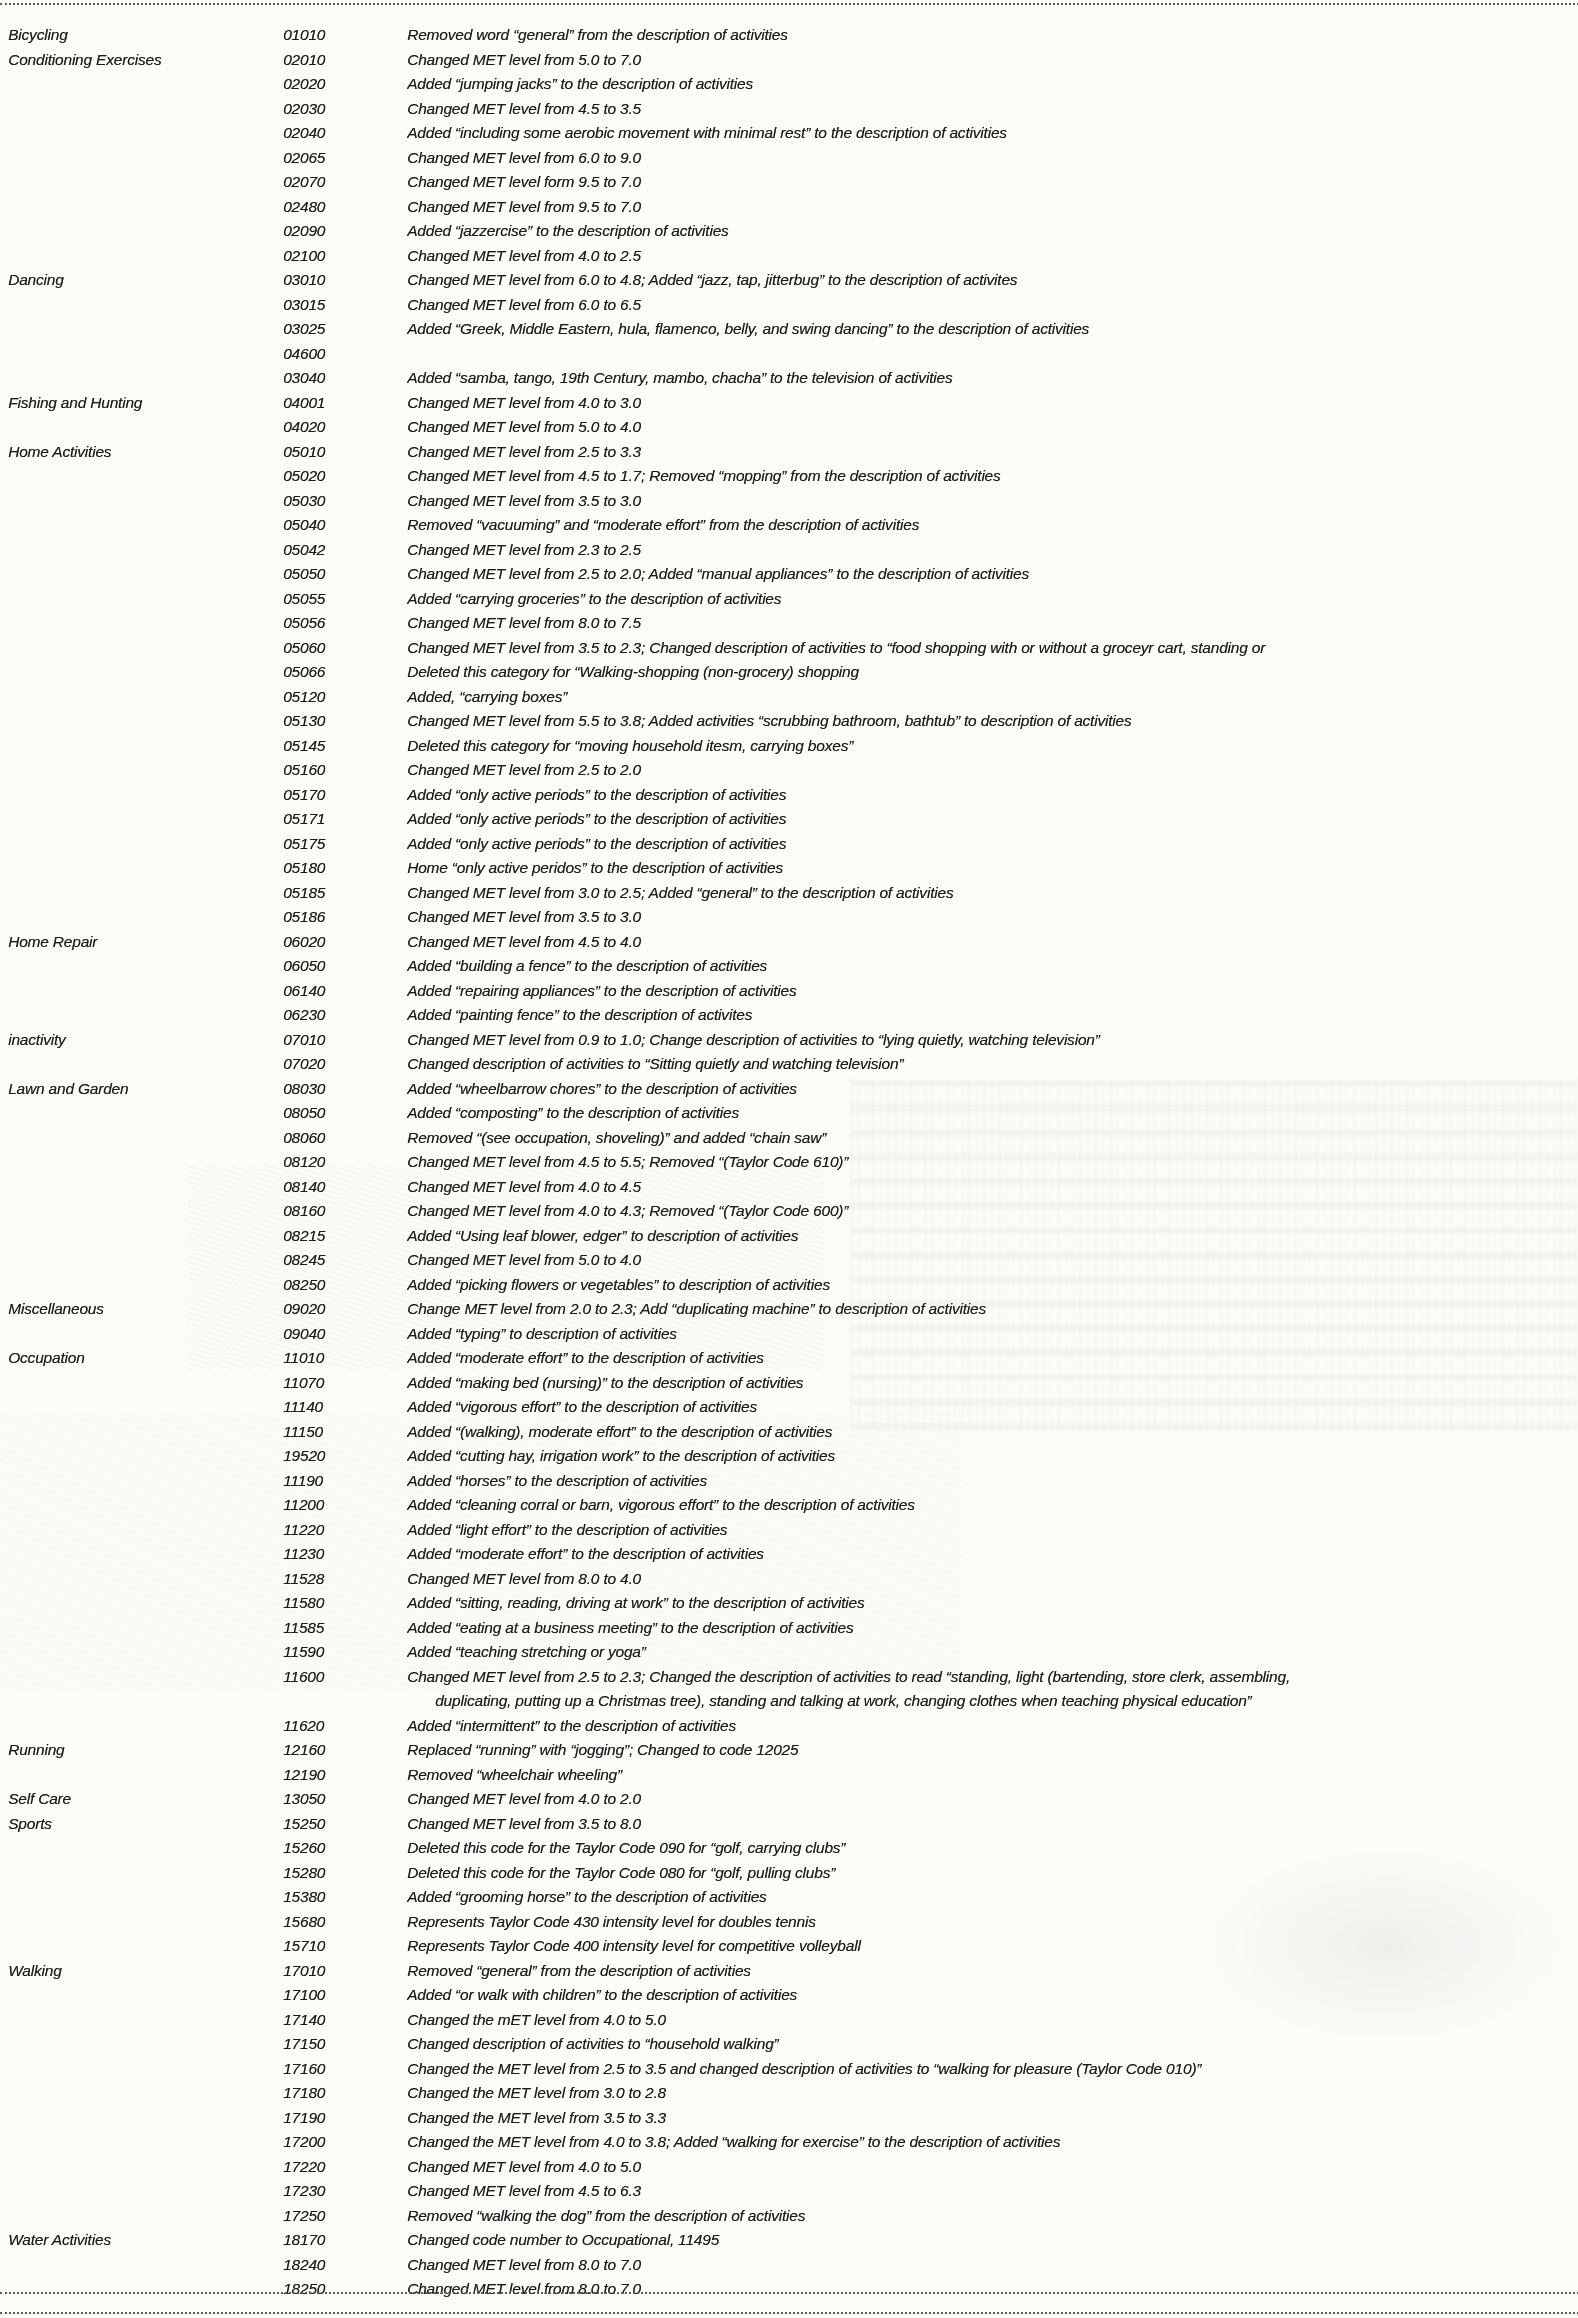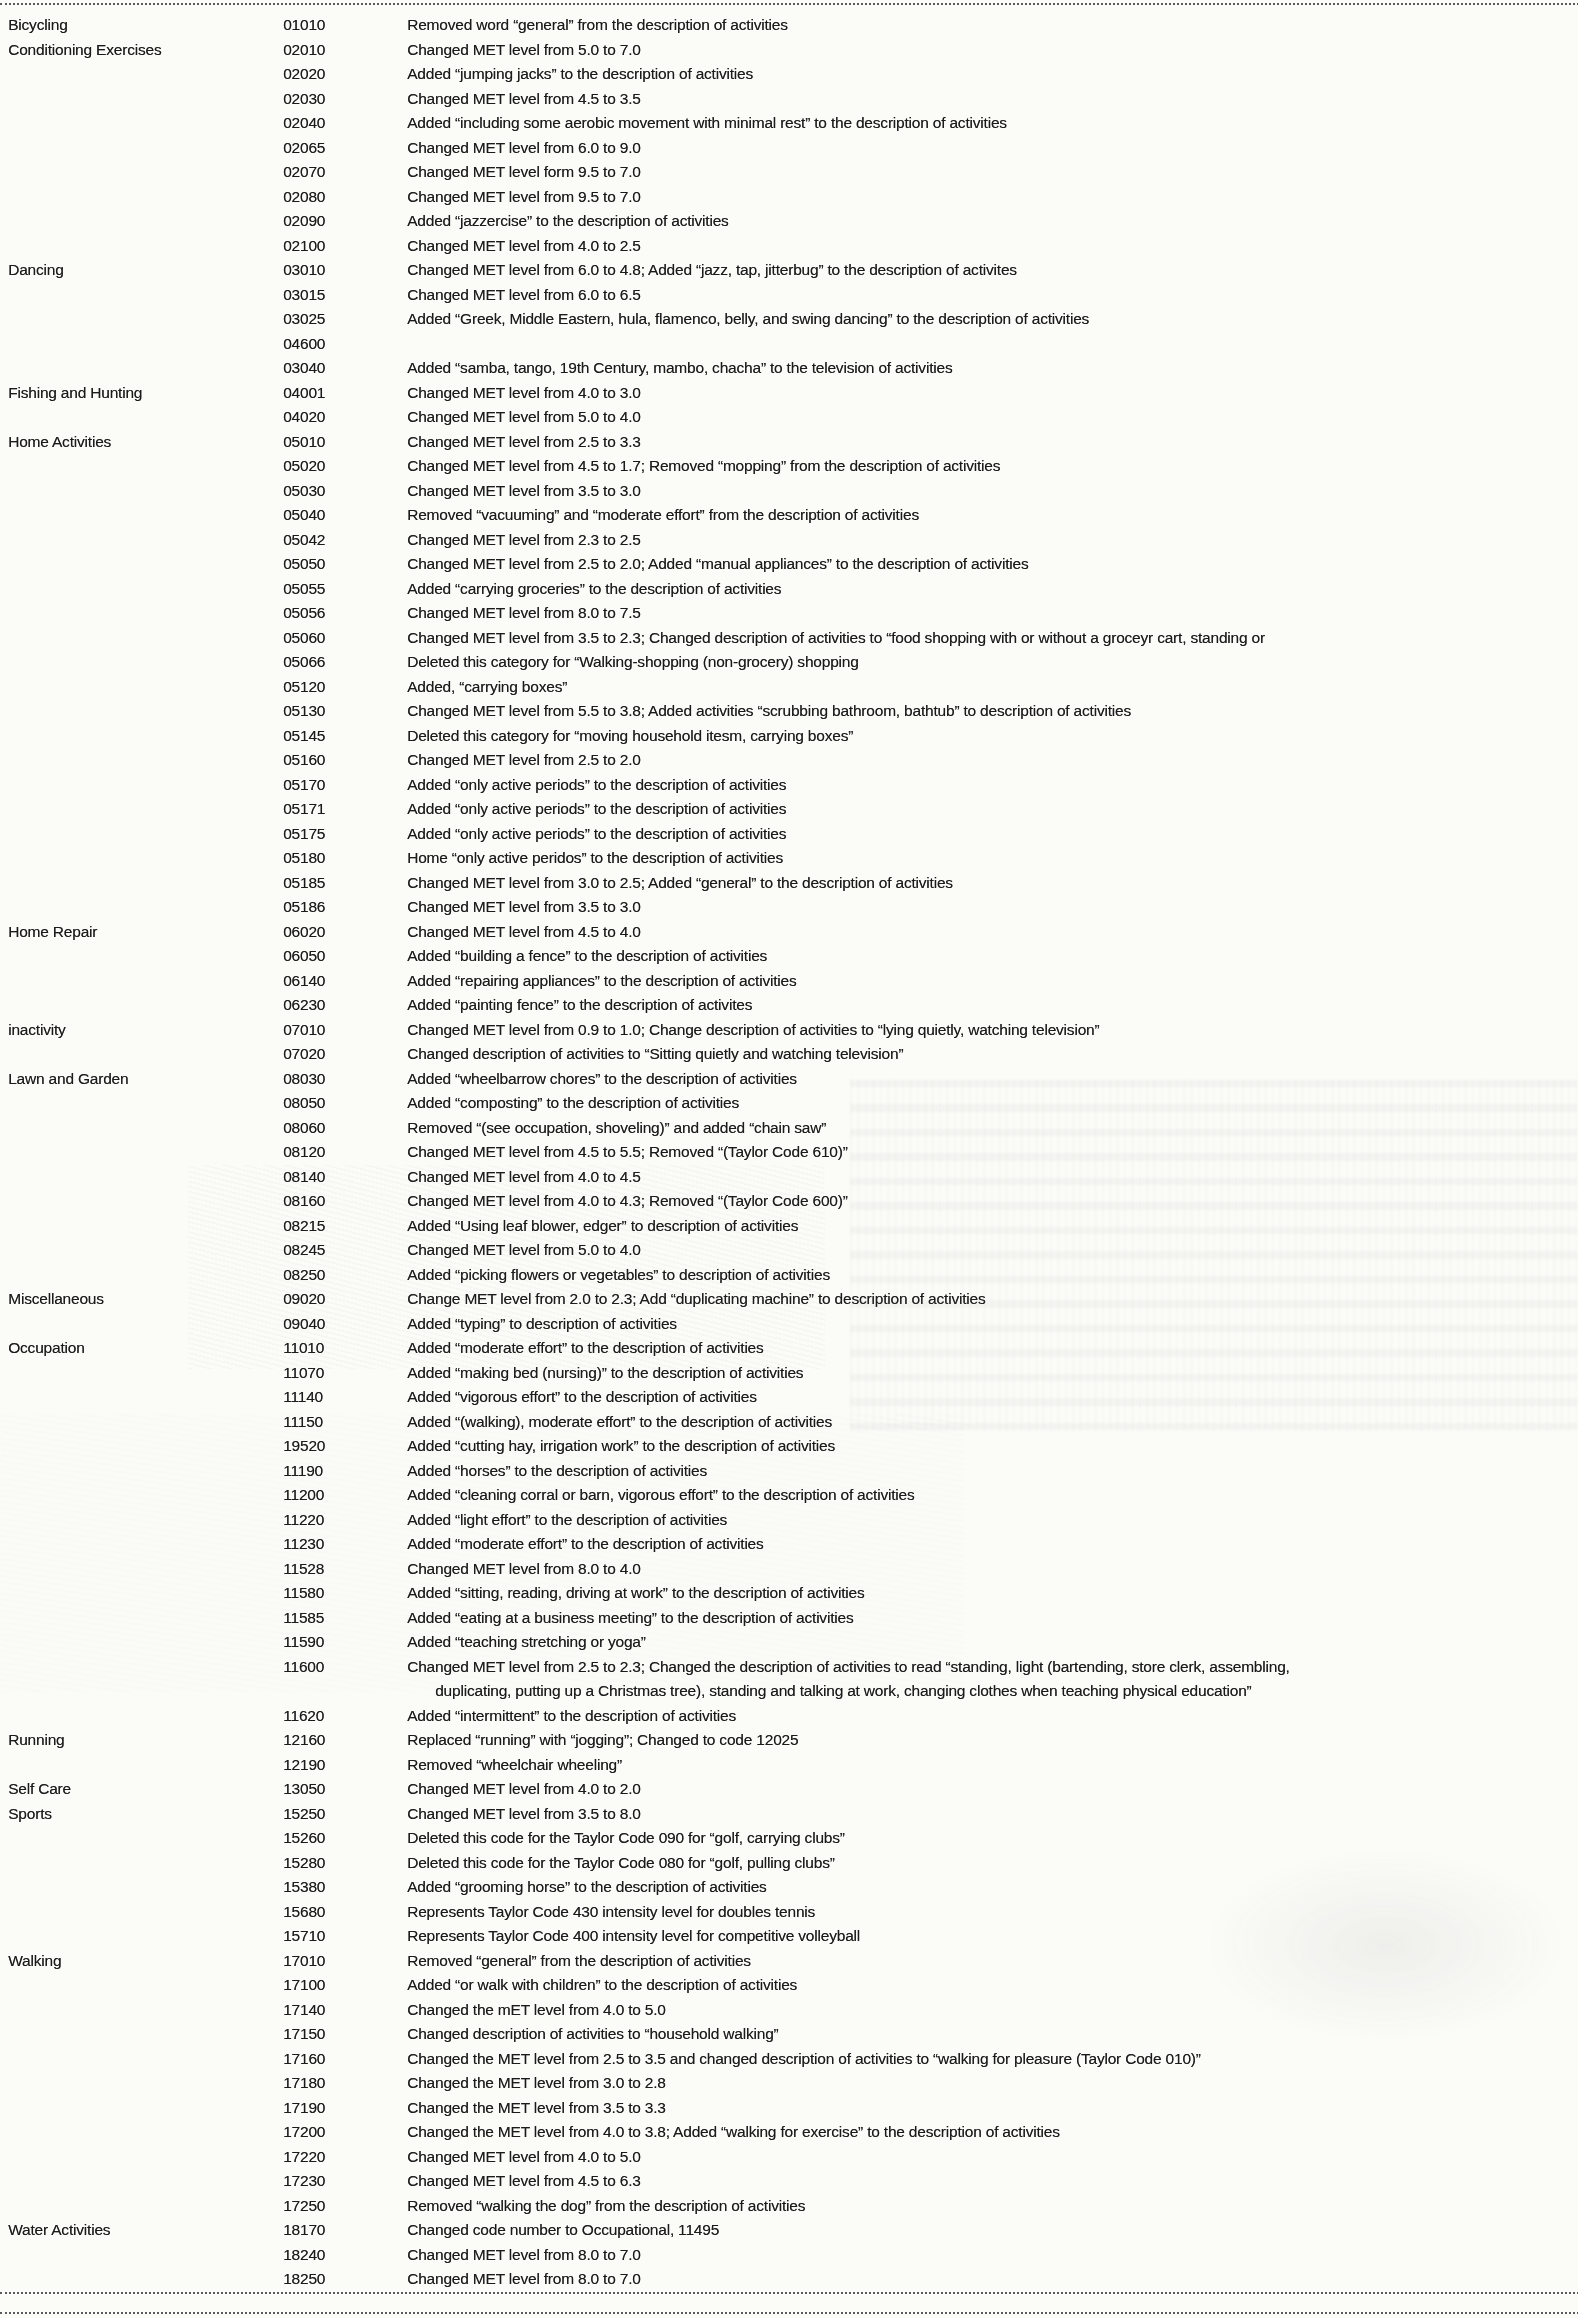--- a/index.html
+++ b/index.html
@@ -15,21 +15,21 @@
   .top-rule{
     position:absolute;top:3.3px;left:0;right:0;height:0;
     border-top:2.5px dotted #5a5a5a;
   }
   .bottom-rule{
     position:absolute;top:2292px;left:0;right:0;height:18px;
     border-top:2.5px dotted #5a5a5a;
     border-bottom:2.5px dotted #5a5a5a;
   }
   .table{
-    position:absolute;top:13px;left:8.2px;right:0;
+    position:absolute;top:23px;left:8.2px;right:0;font-style:italic;
   }
   .row{
     display:flex;align-items:flex-start;
     font-size:15.5px;line-height:24.5px;
     letter-spacing:-0.2px;
     text-shadow:0 0 0.3px rgba(0,0,0,0.55);
     white-space:nowrap;
   }
   .cat{width:275px;flex:none;overflow:hidden;}
   .code{width:124px;flex:none;overflow:hidden;}
@@ -117,21 +117,21 @@
   </div>
       <div class="row">
     <div class="cat"></div>
     <div class="code">02070</div>
     <div class="change">
       <div class="l1">Changed MET level form 9.5 to 7.0</div>
     </div>
   </div>
       <div class="row">
     <div class="cat"></div>
-    <div class="code">02080</div>
+    <div class="code">02480</div>
     <div class="change">
       <div class="l1">Changed MET level from 9.5 to 7.0</div>
     </div>
   </div>
       <div class="row">
     <div class="cat"></div>
     <div class="code">02090</div>
     <div class="change">
       <div class="l1">Added “jazzercise” to the description of activities</div>
     </div>

